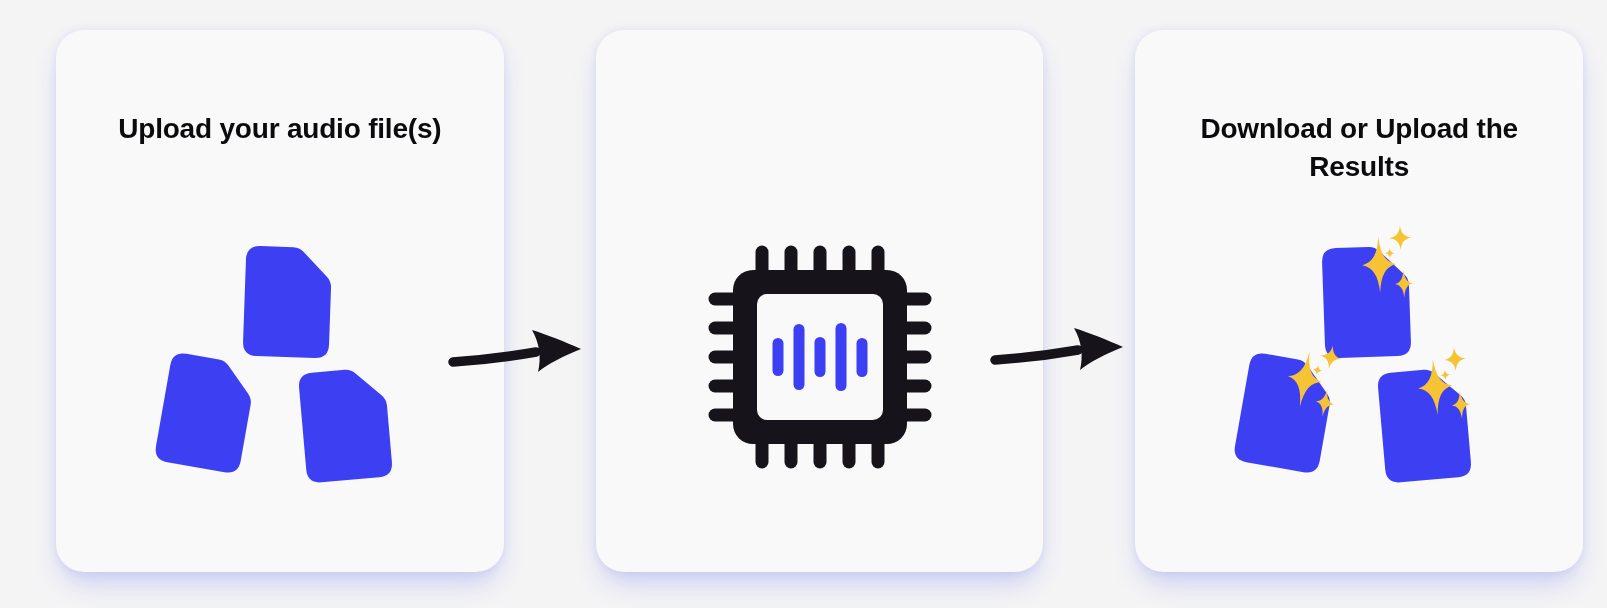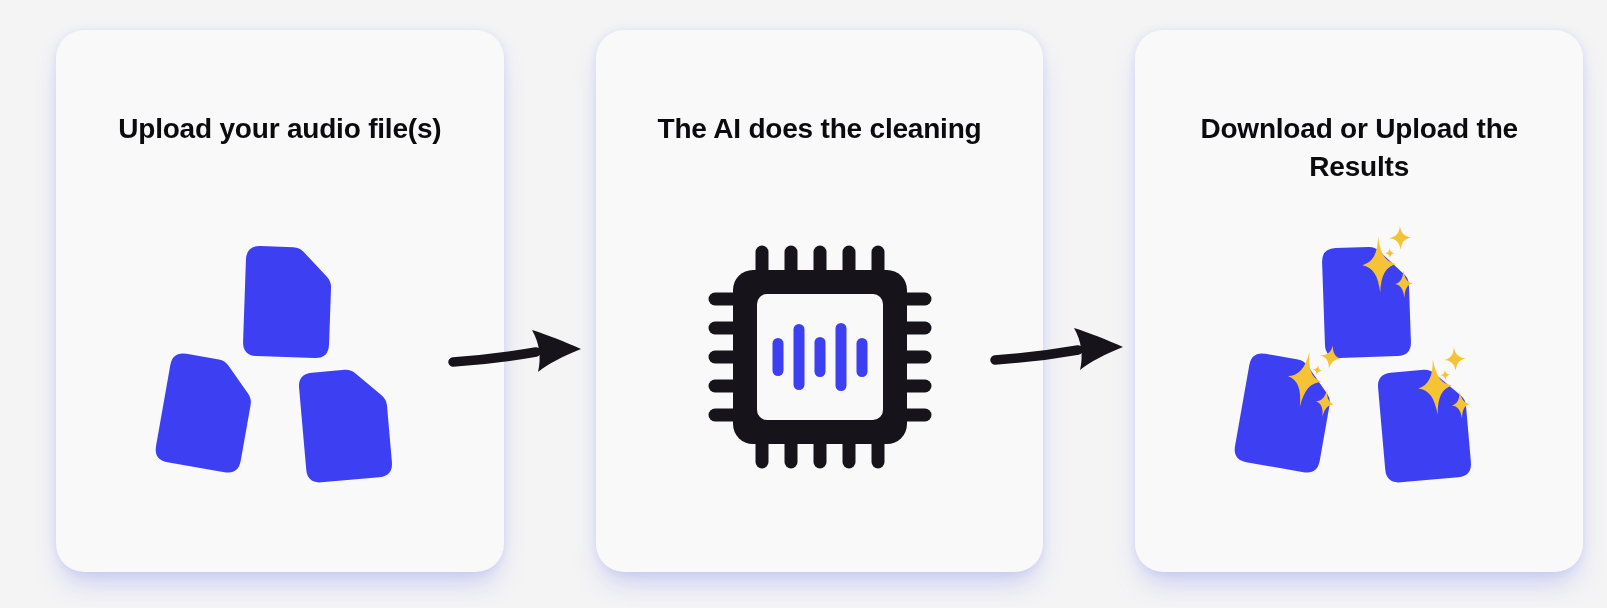--- a/index.html
+++ b/index.html
@@ -106,21 +106,20 @@
         </div>
         <div class="file file-br">
           <svg class="file-shape" viewBox="0 0 86 110">
             <path d="M14 0 H47 Q53 0 57.5 4.5 L81.5 28.5 Q86 33 86 39 V96 Q86 110 72 110 H14 Q0 110 0 96 V14 Q0 0 14 0 Z" fill="#3d3ff2"></path>
           </svg>
         </div>
       </div>
     </div>
 
     <div class="card">
-      <div class="card-title">The AI does the cleaning</div>
       <div class="chip-area">
         <svg viewBox="0 0 230 230" width="230" height="230">
           <g stroke="#16141a" stroke-width="13" stroke-linecap="round">
             <line x1="57" y1="10" x2="57" y2="34"></line>
             <line x1="86" y1="10" x2="86" y2="34"></line>
             <line x1="115" y1="10" x2="115" y2="34"></line>
             <line x1="144" y1="10" x2="144" y2="34"></line>
             <line x1="173" y1="10" x2="173" y2="34"></line>
             <line x1="57" y1="196" x2="57" y2="220"></line>
             <line x1="86" y1="196" x2="86" y2="220"></line>

